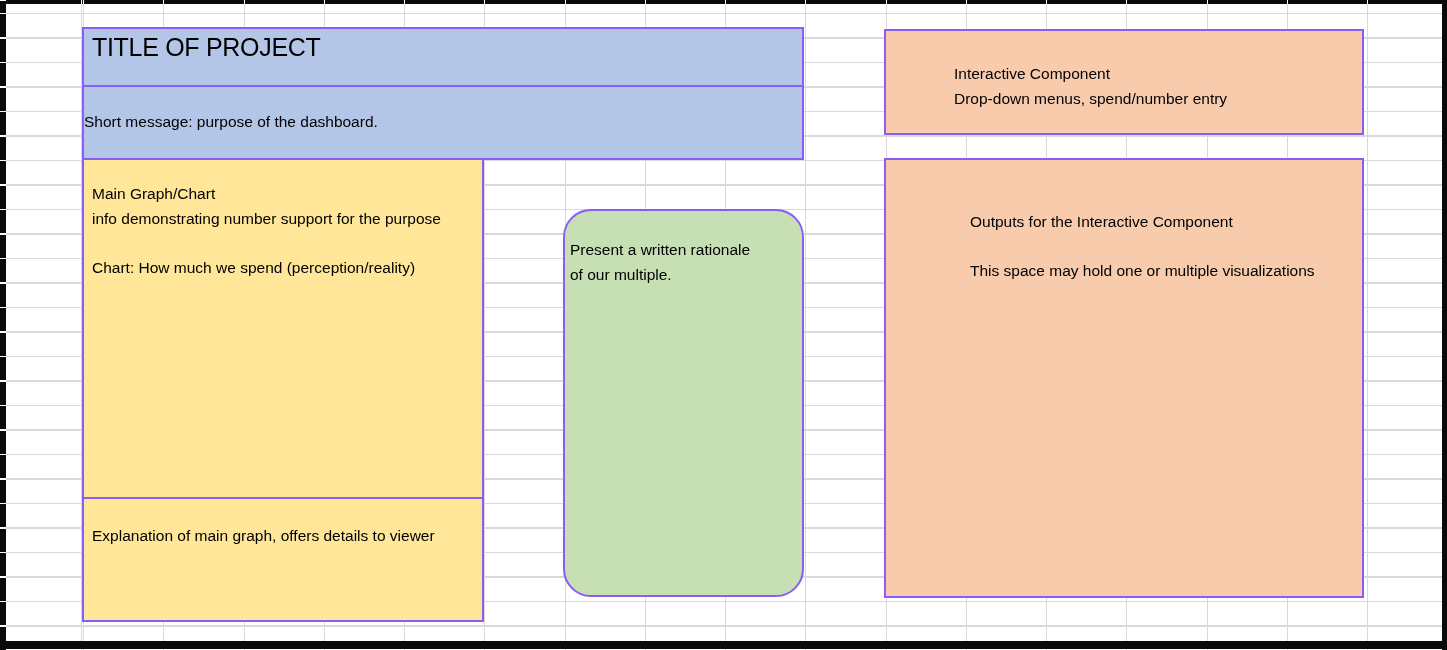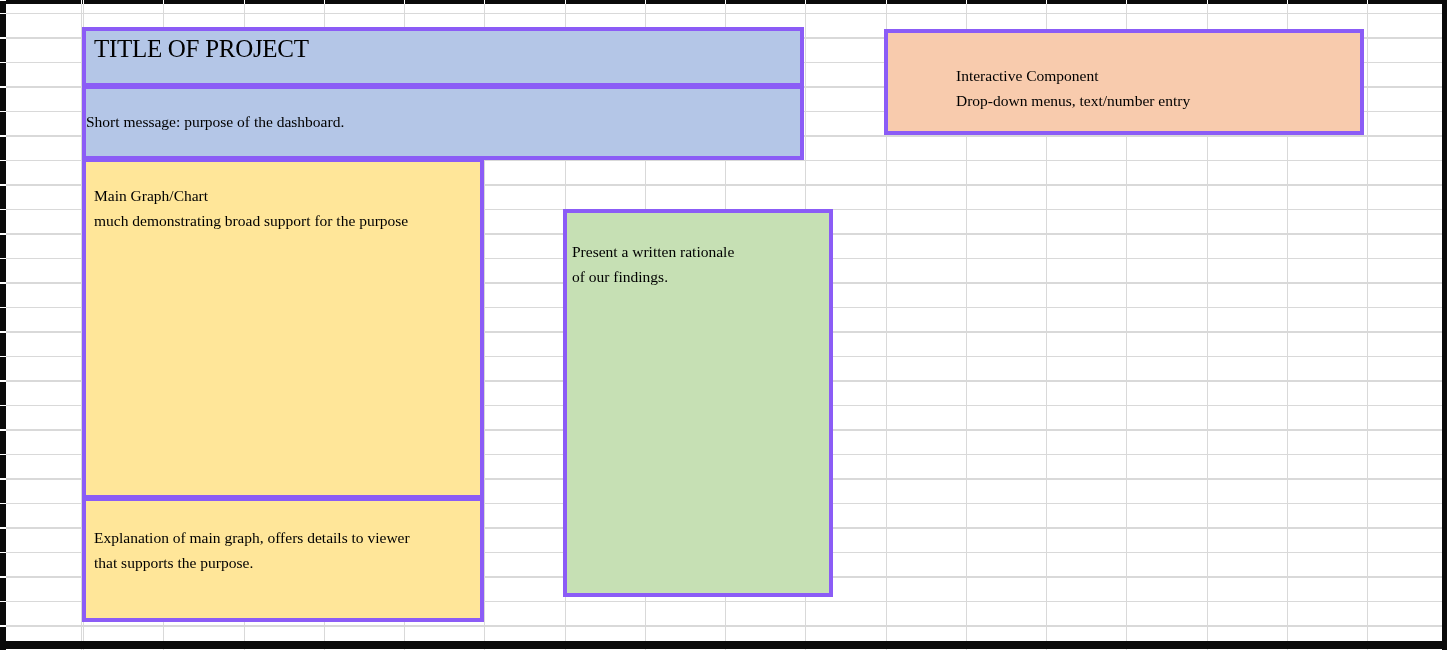--- a/index.html
+++ b/index.html
@@ -35,36 +35,35 @@
     left: 0; top: 0; width: 6px; height: 650px;
     background-image: repeating-linear-gradient(to bottom, #ffffff 0 1px, #0a0a0a 1px 24.5px);
     background-position: 0 13px;
   }
   .bar-right { right: 0; top: 0; width: 5px; height: 650px; }
   .bar-bottom { left: 0; top: 641px; width: 1447px; height: 8px; }
 
   
   .box {
     position: absolute;
-    border: 4px solid #8b5cf6;
+    border: 2px solid #8b5cf6;
     font-size: 15.5px;
     line-height: 24.5px;
-    font-family: Liberation Serif, serif;
   }
   .fill-blue   { background: #b4c6e7; }
   .fill-yellow { background: #ffe699; }
   .fill-green  { background: #c6e0b4; }
   .fill-orange { background: #f8cbad; }
 
   #box-title     { left: 82px;  top: 27px;  width: 722px; height: 60px;  padding: 3px 6px 0 8px; }
   #box-title .title-text { font-size: 25px; letter-spacing: -0.3px; line-height: 30px; }
   #box-subtitle  { left: 82px;  top: 85px;  width: 722px; height: 75px;  display: flex; align-items: center; }
   #box-main      { left: 82px;  top: 158px; width: 402px; height: 341px; padding: 22px 8px 8px 8px; }
   #box-expl      { left: 82px;  top: 497px; width: 402px; height: 125px; padding: 25px 8px 0 8px; }
-  #box-rationale { left: 563px; top: 209px; width: 270px; height: 388px; padding: 27px 6px 0 5px; }
+  #box-rationale { left: 563px; top: 209px; width: 241px; height: 388px; padding: 27px 6px 0 5px; border-radius: 28px; }
   #box-interact  { left: 884px; top: 29px;  width: 480px; height: 106px; padding: 31px 10px 0 68px; }
   #box-outputs   { left: 884px; top: 158px; width: 480px; height: 440px; padding: 50px 10px 0 84px; }
 
   .line { min-height: 24.5px; }
   .spacer { height: 24.5px; }
 </style>
 </head>
 <body>
 
 <div class="screen">
@@ -79,33 +78,38 @@
   <div class="box fill-blue" id="box-title">
     <span class="title-text">TITLE OF PROJECT</span>
   </div>
 
   <div class="box fill-blue" id="box-subtitle">
     <span>Short message: purpose of the dashboard.</span>
   </div>
 
   <div class="box fill-yellow" id="box-main">
     <div class="line">Main Graph/Chart</div>
-    <div class="line">much demonstrating broad support for the purpose</div>
+    <div class="line">info demonstrating number support for the purpose</div>
     <div class="spacer"></div>
+    <div class="line">Chart: How much we spend (perception/reality)</div>
   </div>
 
   <div class="box fill-yellow" id="box-expl">
     <div class="line">Explanation of main graph, offers details to viewer</div>
-    <div class="line">that supports the purpose.</div>
   </div>
 
   <div class="box fill-green" id="box-rationale">
     <div class="line">Present a written rationale</div>
-    <div class="line">of our findings.</div>
+    <div class="line">of our multiple.</div>
   </div>
 
   <div class="box fill-orange" id="box-interact">
     <div class="line">Interactive Component</div>
-    <div class="line">Drop-down menus, text/number entry</div>
+    <div class="line">Drop-down menus, spend/number entry</div>
   </div>
 
+  <div class="box fill-orange" id="box-outputs">
+    <div class="line">Outputs for the Interactive Component</div>
+    <div class="spacer"></div>
+    <div class="line">This space may hold one or multiple visualizations</div>
+  </div>
 
 </div>
 
 </body></html>

